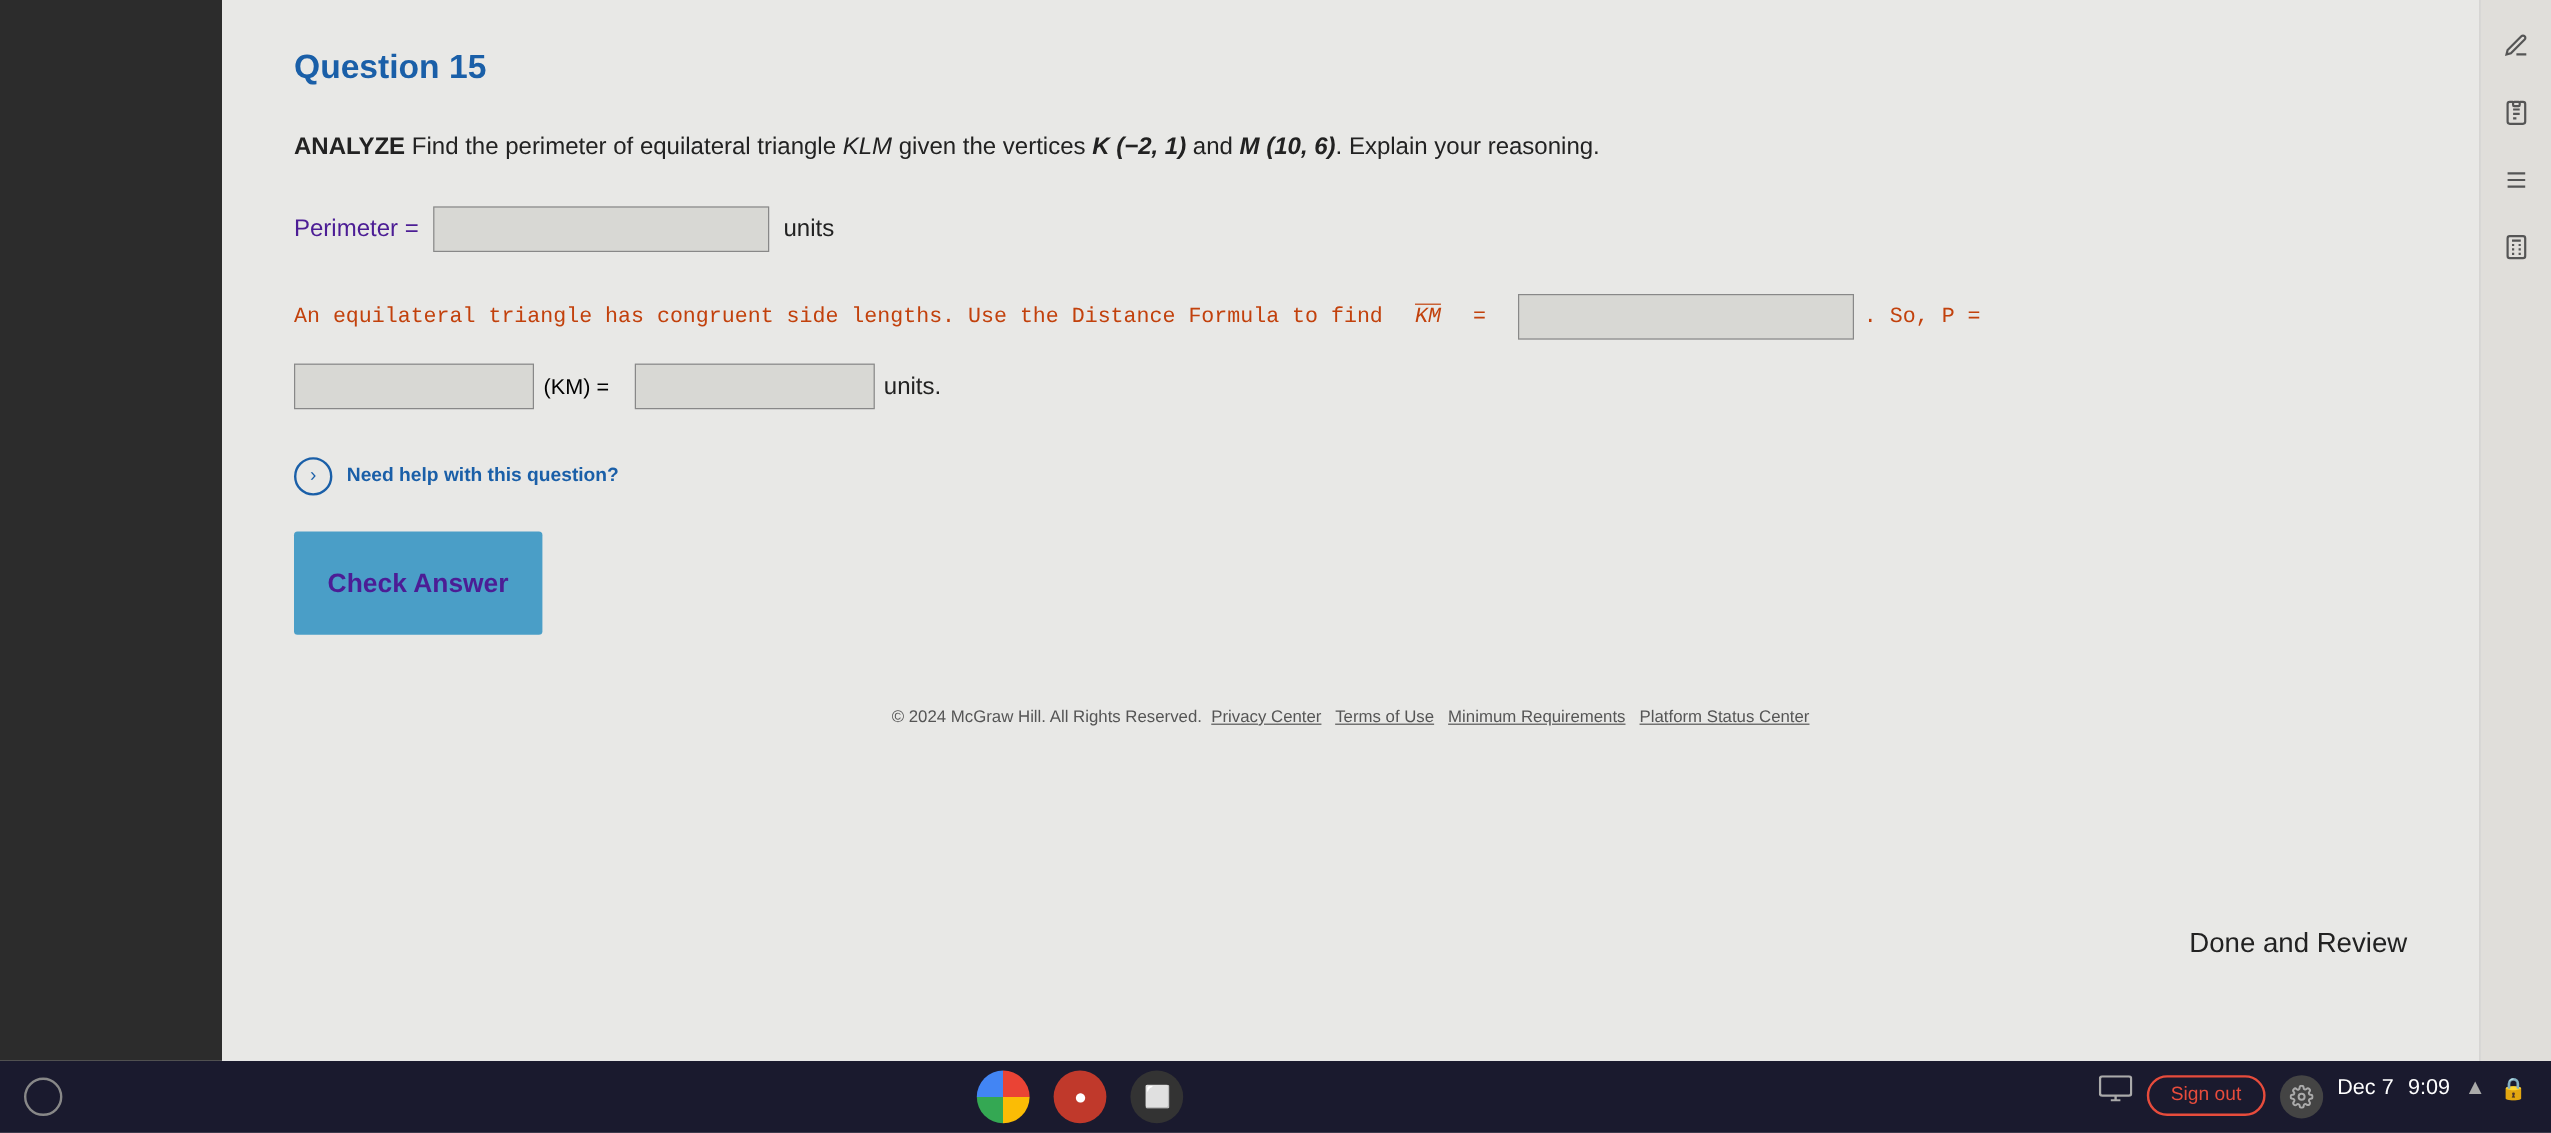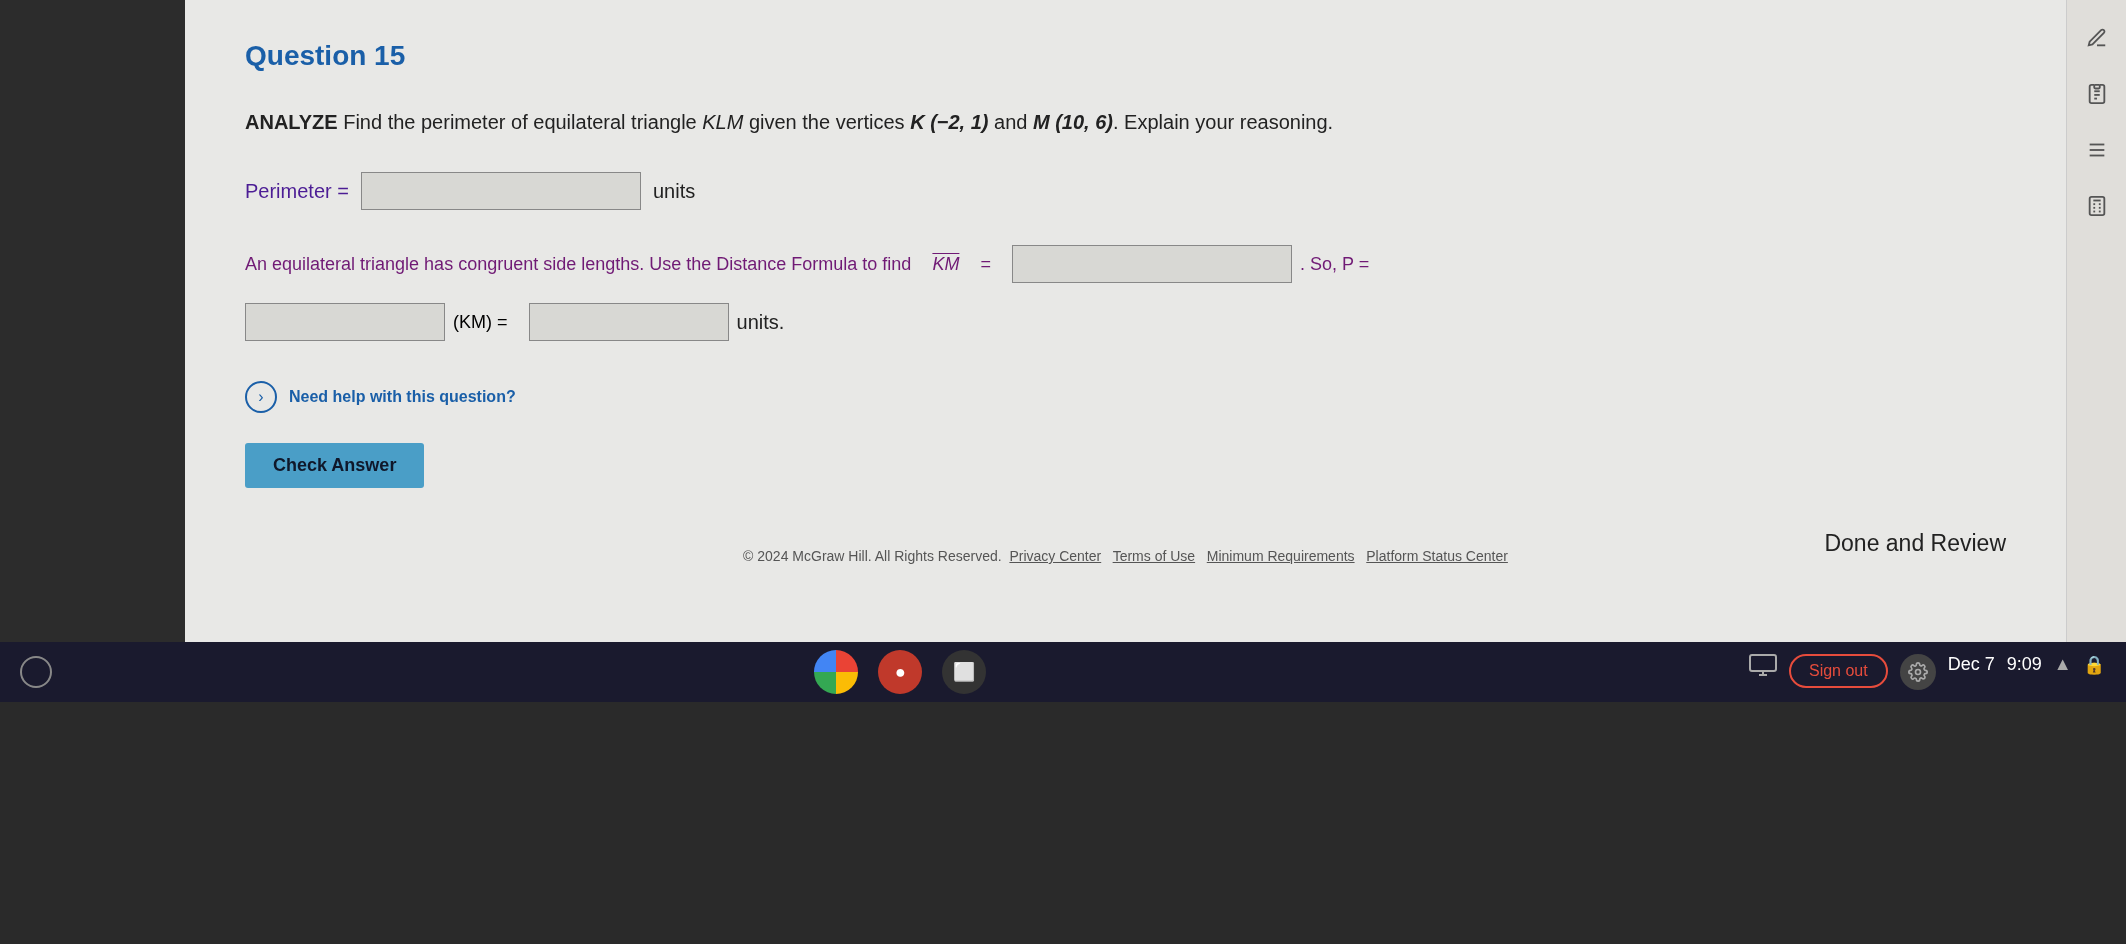--- a/index.html
+++ b/index.html
@@ -8,21 +8,21 @@
       background: #2a2a2a;
       font-family: 'Times New Roman', Times, serif;
       width: 2126px;
       height: 944px;
       overflow: hidden;
       position: relative;
     }
 
     .screen {
       width: 2126px;
-      height: 702px;
+      height: 944px;
       background: #e8e6e3;
       position: relative;
       display: flex;
       flex-direction: column;
     }
 
     
     .main-content {
       flex: 1;
       background: #ebebeb;
@@ -108,28 +108,28 @@
       width: 200px;
     }
 
     .units-label {
       font-size: 20px;
       color: #222;
     }
 
     .explanation-row {
       font-size: 18px;
-      color: #701a75;
+      color: #c2410c;
       margin-bottom: 20px;
       display: flex;
       align-items: center;
       flex-wrap: wrap;
       gap: 8px;
       line-height: 1.6;
-      font-family: Liberation Sans, sans-serif;
+      font-family: Liberation Mono, monospace;
     }
 
     .formula-row {
       display: flex;
       align-items: center;
       gap: 8px;
       margin-bottom: 40px;
       font-size: 18px;
       font-family: Arial, sans-serif;
     }
@@ -156,24 +156,24 @@
 
     .help-text {
       font-size: 16px;
       color: #1a5fa8;
       font-weight: bold;
       font-family: Arial, sans-serif;
     }
 
     .check-answer-btn {
       background: #4a9ec7;
-      color: #0f172a;
+      color: #4c1d95;
       border: none;
-      padding: 12px 28px;
-      font-size: 18px;
+      padding: 30px 28px;
+      font-size: 22px;
       font-family: Arial, sans-serif;
       font-weight: bold;
       cursor: pointer;
       border-radius: 3px;
       margin-bottom: 20px;
     }
 
     .done-review {
       position: absolute;
       right: 60px;

